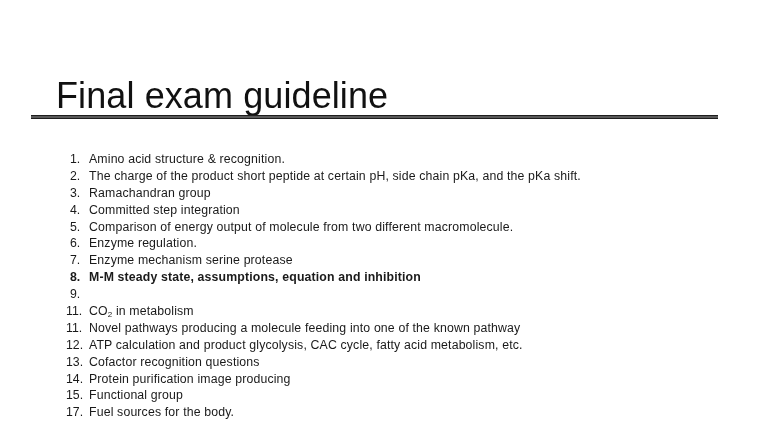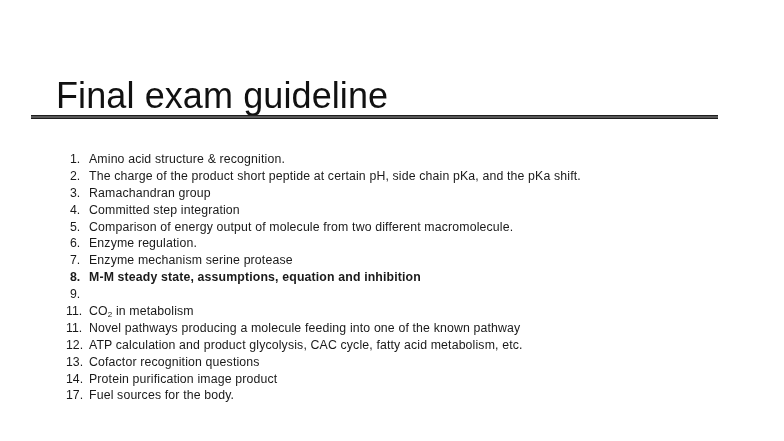--- a/index.html
+++ b/index.html
@@ -131,19 +131,23 @@
   <li class="list-item two-digit">
     <span class="num">12.</span>
     <span class="text">ATP calculation and product glycolysis, CAC cycle, fatty acid metabolism, etc.</span>
   </li>
   <li class="list-item two-digit">
     <span class="num">13.</span>
     <span class="text">Cofactor recognition questions</span>
   </li>
   <li class="list-item two-digit">
     <span class="num">14.</span>
-    <span class="text">Protein purification image product</span>
+    <span class="text">Protein purification image producing</span>
+  </li>
+  <li class="list-item two-digit">
+    <span class="num">15.</span>
+    <span class="text">Functional group</span>
   </li>
   <li class="list-item two-digit">
     <span class="num">17.</span>
     <span class="text">Fuel sources for the body.</span>
   </li>
 </ol>
 
 </body></html>

